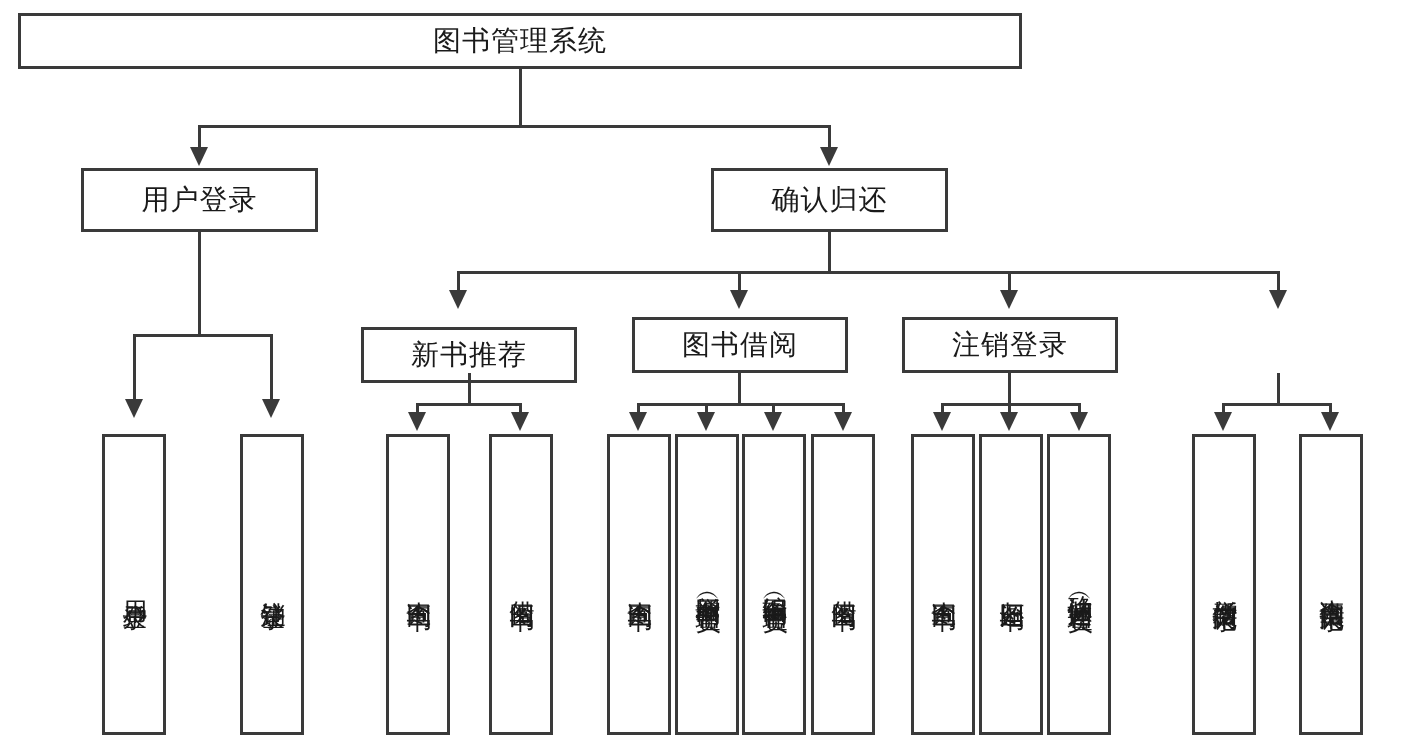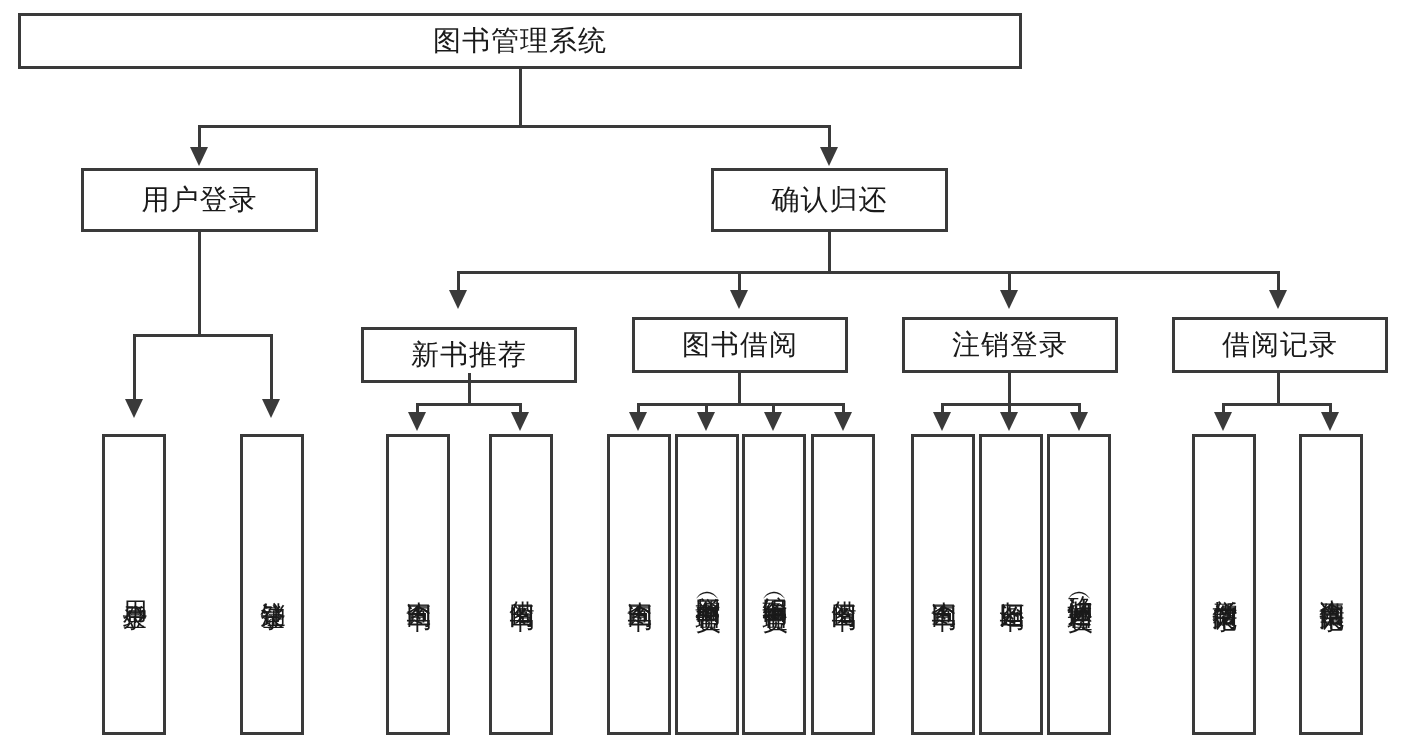--- a/index.html
+++ b/index.html
@@ -124,23 +124,20 @@
 
   <div class="node horiz" style="left:361px; top:327px; width:216px; height:56px;">
     <span>新书推荐</span>
   </div>
   <div class="node horiz" style="left:632px; top:317px; width:216px; height:56px;">
     <span>图书借阅</span>
   </div>
   <div class="node horiz" style="left:902px; top:317px; width:216px; height:56px;">
     <span>注销登录</span>
   </div>
-  <div class="node horiz" style="left:1172px; top:317px; width:216px; height:56px;">
-    <span>借阅记录</span>
-  </div>
 
   <div class="conn vline" style="left:468px; top:373px; width:3px; height:32px;"></div>
   <div class="conn hline" style="left:416px; top:403px; width:106px; height:3px;"></div>
   <div class="conn vline" style="left:416px; top:403px; width:3px; height:14px;"></div>
   <div class="arrow" style="left:408px; top:412px;"></div>
   <div class="conn vline" style="left:519px; top:403px; width:3px; height:14px;"></div>
   <div class="arrow" style="left:511px; top:412px;"></div>
 
   <div class="node vert" style="left:386px; top:434px; width:64px; height:301px;">
     <span class="vlabel">查询图书</span>

